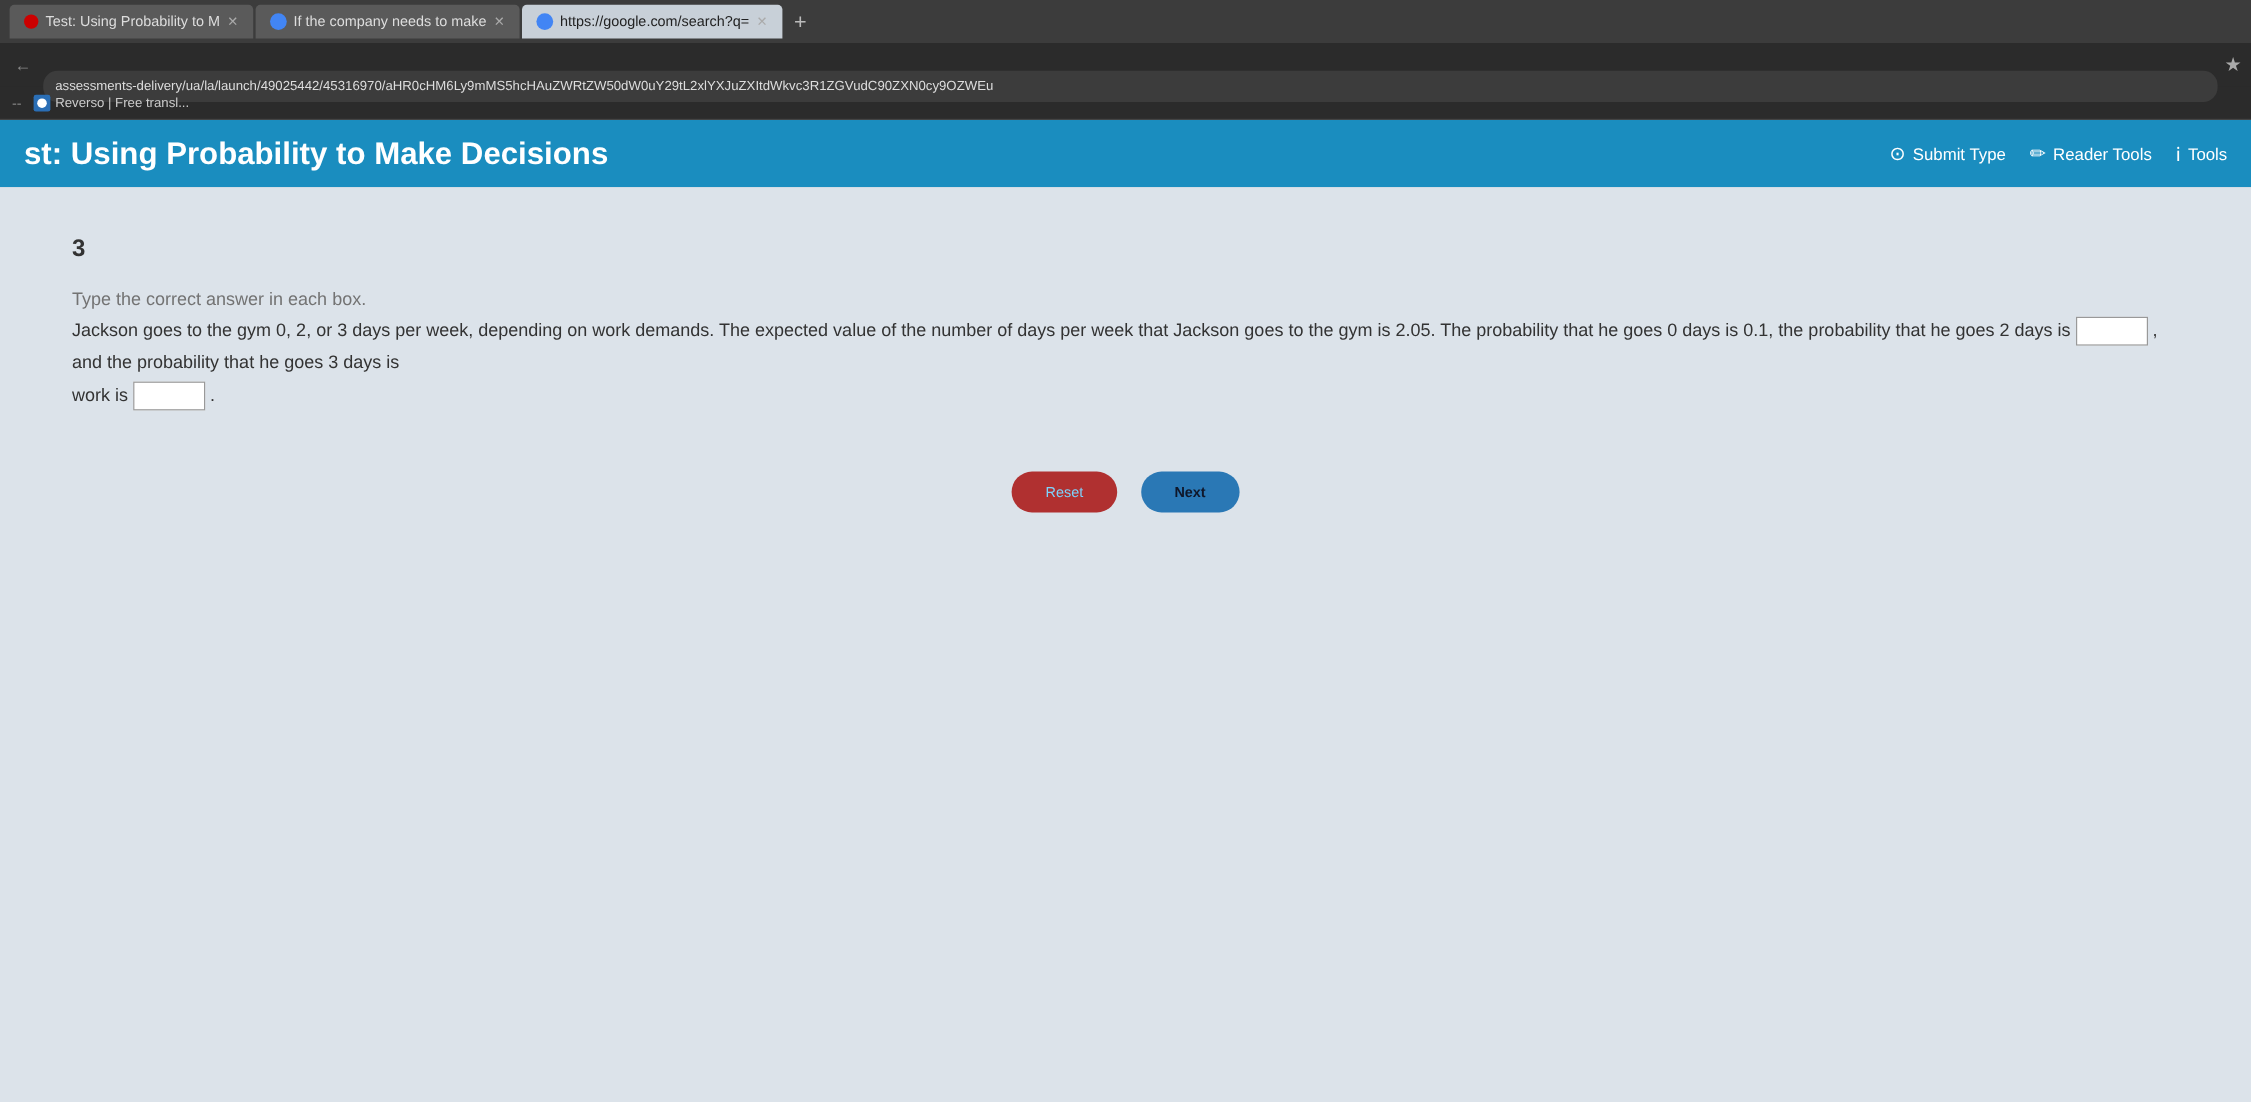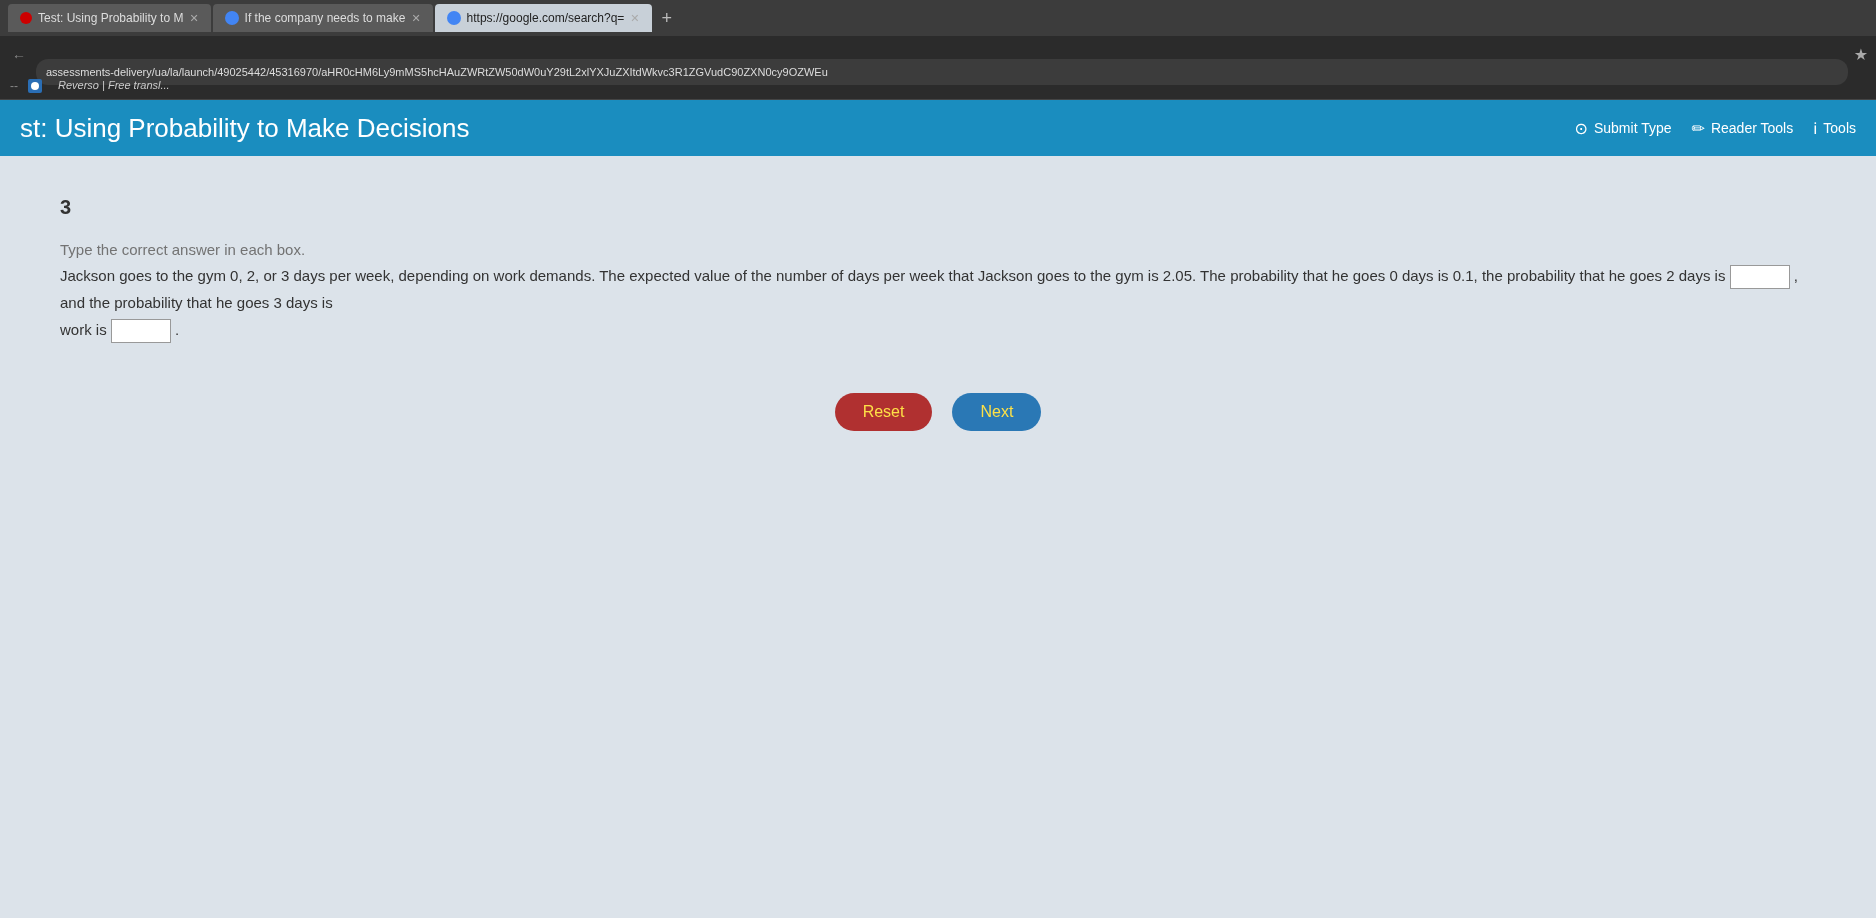--- a/index.html
+++ b/index.html
@@ -98,26 +98,26 @@
       align-items: center;
       background: #2b2b2b;
       padding: 3px 10px;
       height: 28px;
       gap: 10px;
       border-bottom: 1px solid #444;
     }
 
     .bookmark-item {
       display: flex;
+      align-items: center;
       color: #ccc;
       font-size: 11px;
-      gap: 16px;
+      gap: 4px;
       cursor: pointer;
       white-space: nowrap;
-      font-style: italic;
     }
 
     .bookmark-icon {
       width: 14px;
       height: 14px;
       border-radius: 2px;
       background: #4285f4;
       display: inline-flex;
       align-items: center;
       justify-content: center;
@@ -130,21 +130,21 @@
       color: white;
       padding: 0 20px;
       height: 56px;
       display: flex;
       align-items: center;
       justify-content: space-between;
     }
 
     .page-title {
       font-size: 26px;
-      font-weight: 400;
+      font-weight: 700;
       color: white;
     }
 
     .header-actions {
       display: flex;
       align-items: center;
       gap: 20px;
     }
 
     .header-btn {
@@ -201,38 +201,38 @@
 
     .button-row {
       display: flex;
       justify-content: center;
       gap: 20px;
       margin-top: 50px;
     }
 
     .btn-reset {
       background: #b03030;
-      color: #fde047;
+      color: #7dd3fc;
       border: none;
       border-radius: 20px;
       padding: 10px 28px;
-      font-size: 16px;
+      font-size: 12px;
       cursor: pointer;
       font-weight: 500;
     }
 
     .btn-next {
       background: #2a78b5;
-      color: #fde047;
+      color: #0f172a;
       border: none;
       border-radius: 20px;
       padding: 10px 28px;
-      font-size: 16px;
-      cursor: pointer;
-      font-weight: 400;
+      font-size: 12px;
+      cursor: pointer;
+      font-weight: 700;
     }
 
     .star-icon {
       display: inline-block;
       color: white;
       font-size: 14px;
     }
   </style>
 </head>
 <body>

